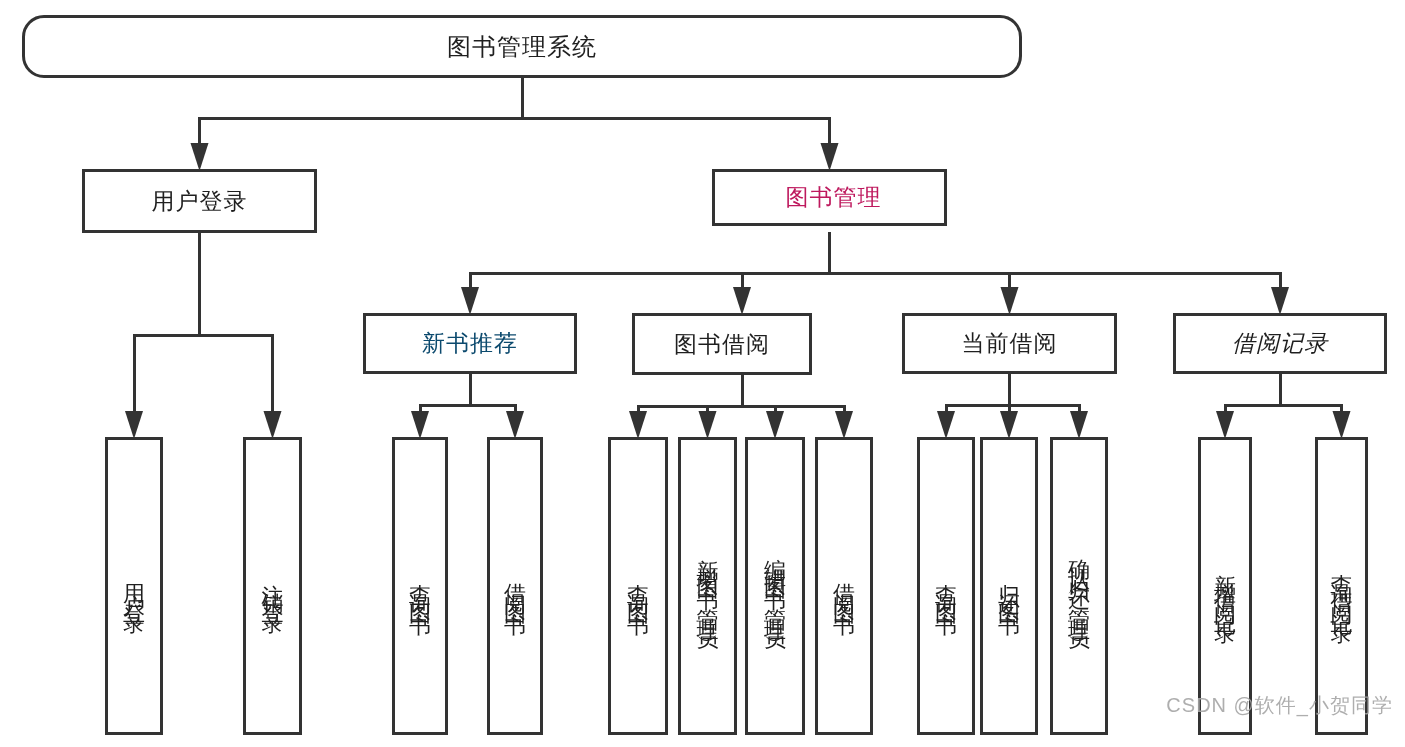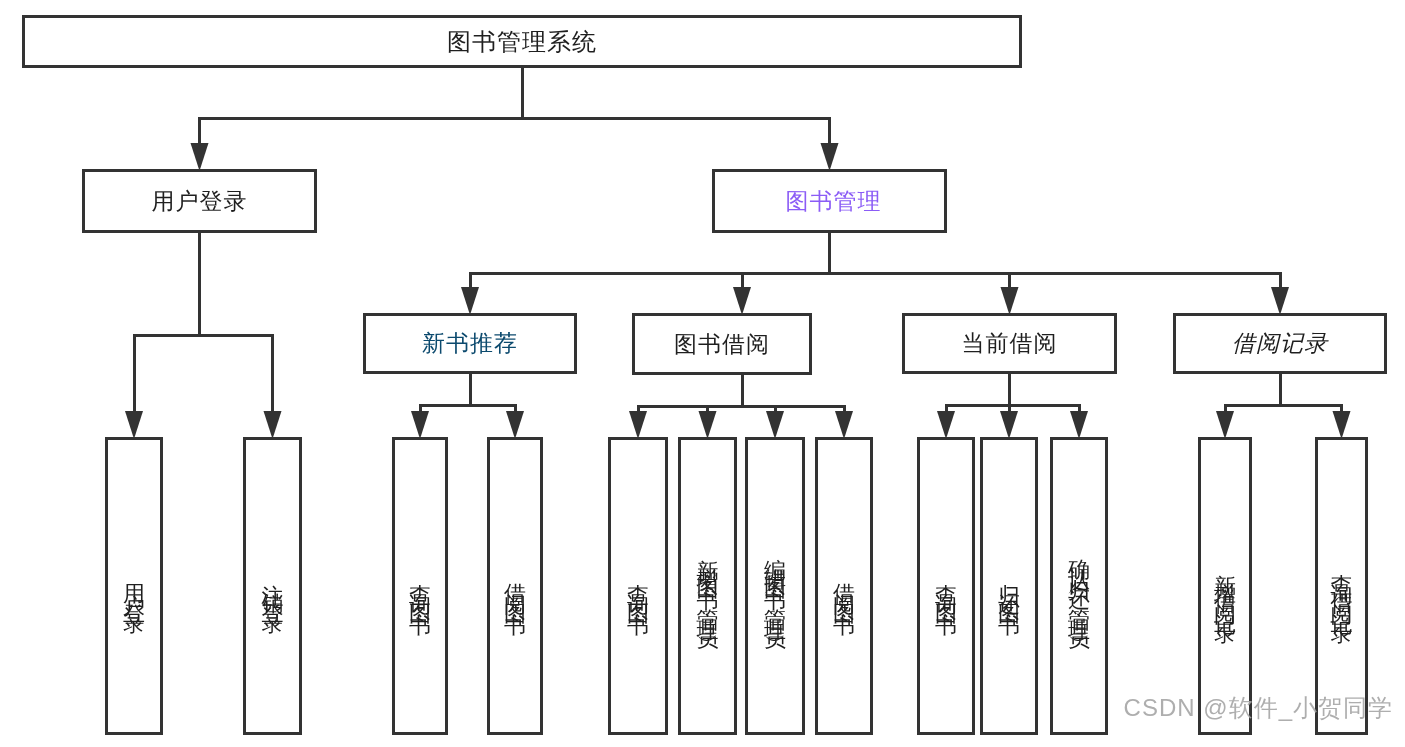--- a/index.html
+++ b/index.html
@@ -29,21 +29,21 @@
     text-orientation:mixed;
     font-size:22px;
     letter-spacing:10px;
     line-height:1;
     white-space:nowrap;
   }
   .watermark{
     position:absolute;
     top:692px;
     right:12px;
-    font-size:24px;
+    font-size:20px;
     letter-spacing:1px;
     white-space:nowrap;
     z-index:5;
     opacity:0.9;
     text-align:right;
   }
 </style>
 </head>
 <body>
 
@@ -96,27 +96,27 @@
       <line x1="1079" y1="405.5" x2="1079" y2="419" stroke="#333333" stroke-width="3" stroke-linecap="square" shape-rendering="crispEdges"></line>
       <polygon points="1070,411 1088,411 1079,439" fill="#333333"></polygon>
       <line x1="1280" y1="374" x2="1280" y2="405.5" stroke="#333333" stroke-width="3" stroke-linecap="square" shape-rendering="crispEdges"></line>
       <line x1="1225" y1="405.5" x2="1341.5" y2="405.5" stroke="#333333" stroke-width="3" stroke-linecap="square" shape-rendering="crispEdges"></line>
       <line x1="1225" y1="405.5" x2="1225" y2="419" stroke="#333333" stroke-width="3" stroke-linecap="square" shape-rendering="crispEdges"></line>
       <polygon points="1216,411 1234,411 1225,439" fill="#333333"></polygon>
       <line x1="1341.5" y1="405.5" x2="1341.5" y2="419" stroke="#333333" stroke-width="3" stroke-linecap="square" shape-rendering="crispEdges"></line>
       <polygon points="1332.5,411 1350.5,411 1341.5,439" fill="#333333"></polygon>
     </svg>
   <div id="nodes">
-      <div class="node h root" style="left: 22px; top: 15px; width: 1000px; height: 53px; border-color: rgb(51, 51, 51); color: rgb(31, 31, 31);">
+      <div class="node h root" style="left: 22px; top: 15px; width: 1000px; height: 63px; border-color: rgb(51, 51, 51); color: rgb(31, 31, 31); border-radius: 22px;">
         <span>图书管理系统</span>
       </div>
       <div class="node h" style="left: 82px; top: 169px; width: 235px; height: 64px; border-color: rgb(51, 51, 51); color: rgb(31, 31, 31);">
         <span>用户登录</span>
       </div>
-      <div class="node h" style="left: 712px; top: 169px; width: 235px; height: 64px; border-color: rgb(51, 51, 51); color: #8b5cf6; padding-left: 8px;">
+      <div class="node h" style="left: 712px; top: 169px; width: 235px; height: 57px; border-color: rgb(51, 51, 51); color: #be185d; padding-left: 8px;">
         <span>图书管理</span>
       </div>
       <div class="node h" style="left: 363px; top: 313px; width: 214px; height: 61px; border-color: rgb(51, 51, 51); color: #0c4a6e;">
         <span>新书推荐</span>
       </div>
       <div class="node h" style="left: 632px; top: 313px; width: 180px; height: 62px; border-color: rgb(51, 51, 51); color: rgb(31, 31, 31);">
         <span>图书借阅</span>
       </div>
       <div class="node h" style="left: 902px; top: 313px; width: 215px; height: 61px; border-color: rgb(51, 51, 51); color: rgb(31, 31, 31); font-family: Liberation Serif, serif;">
         <span>当前借阅</span>

